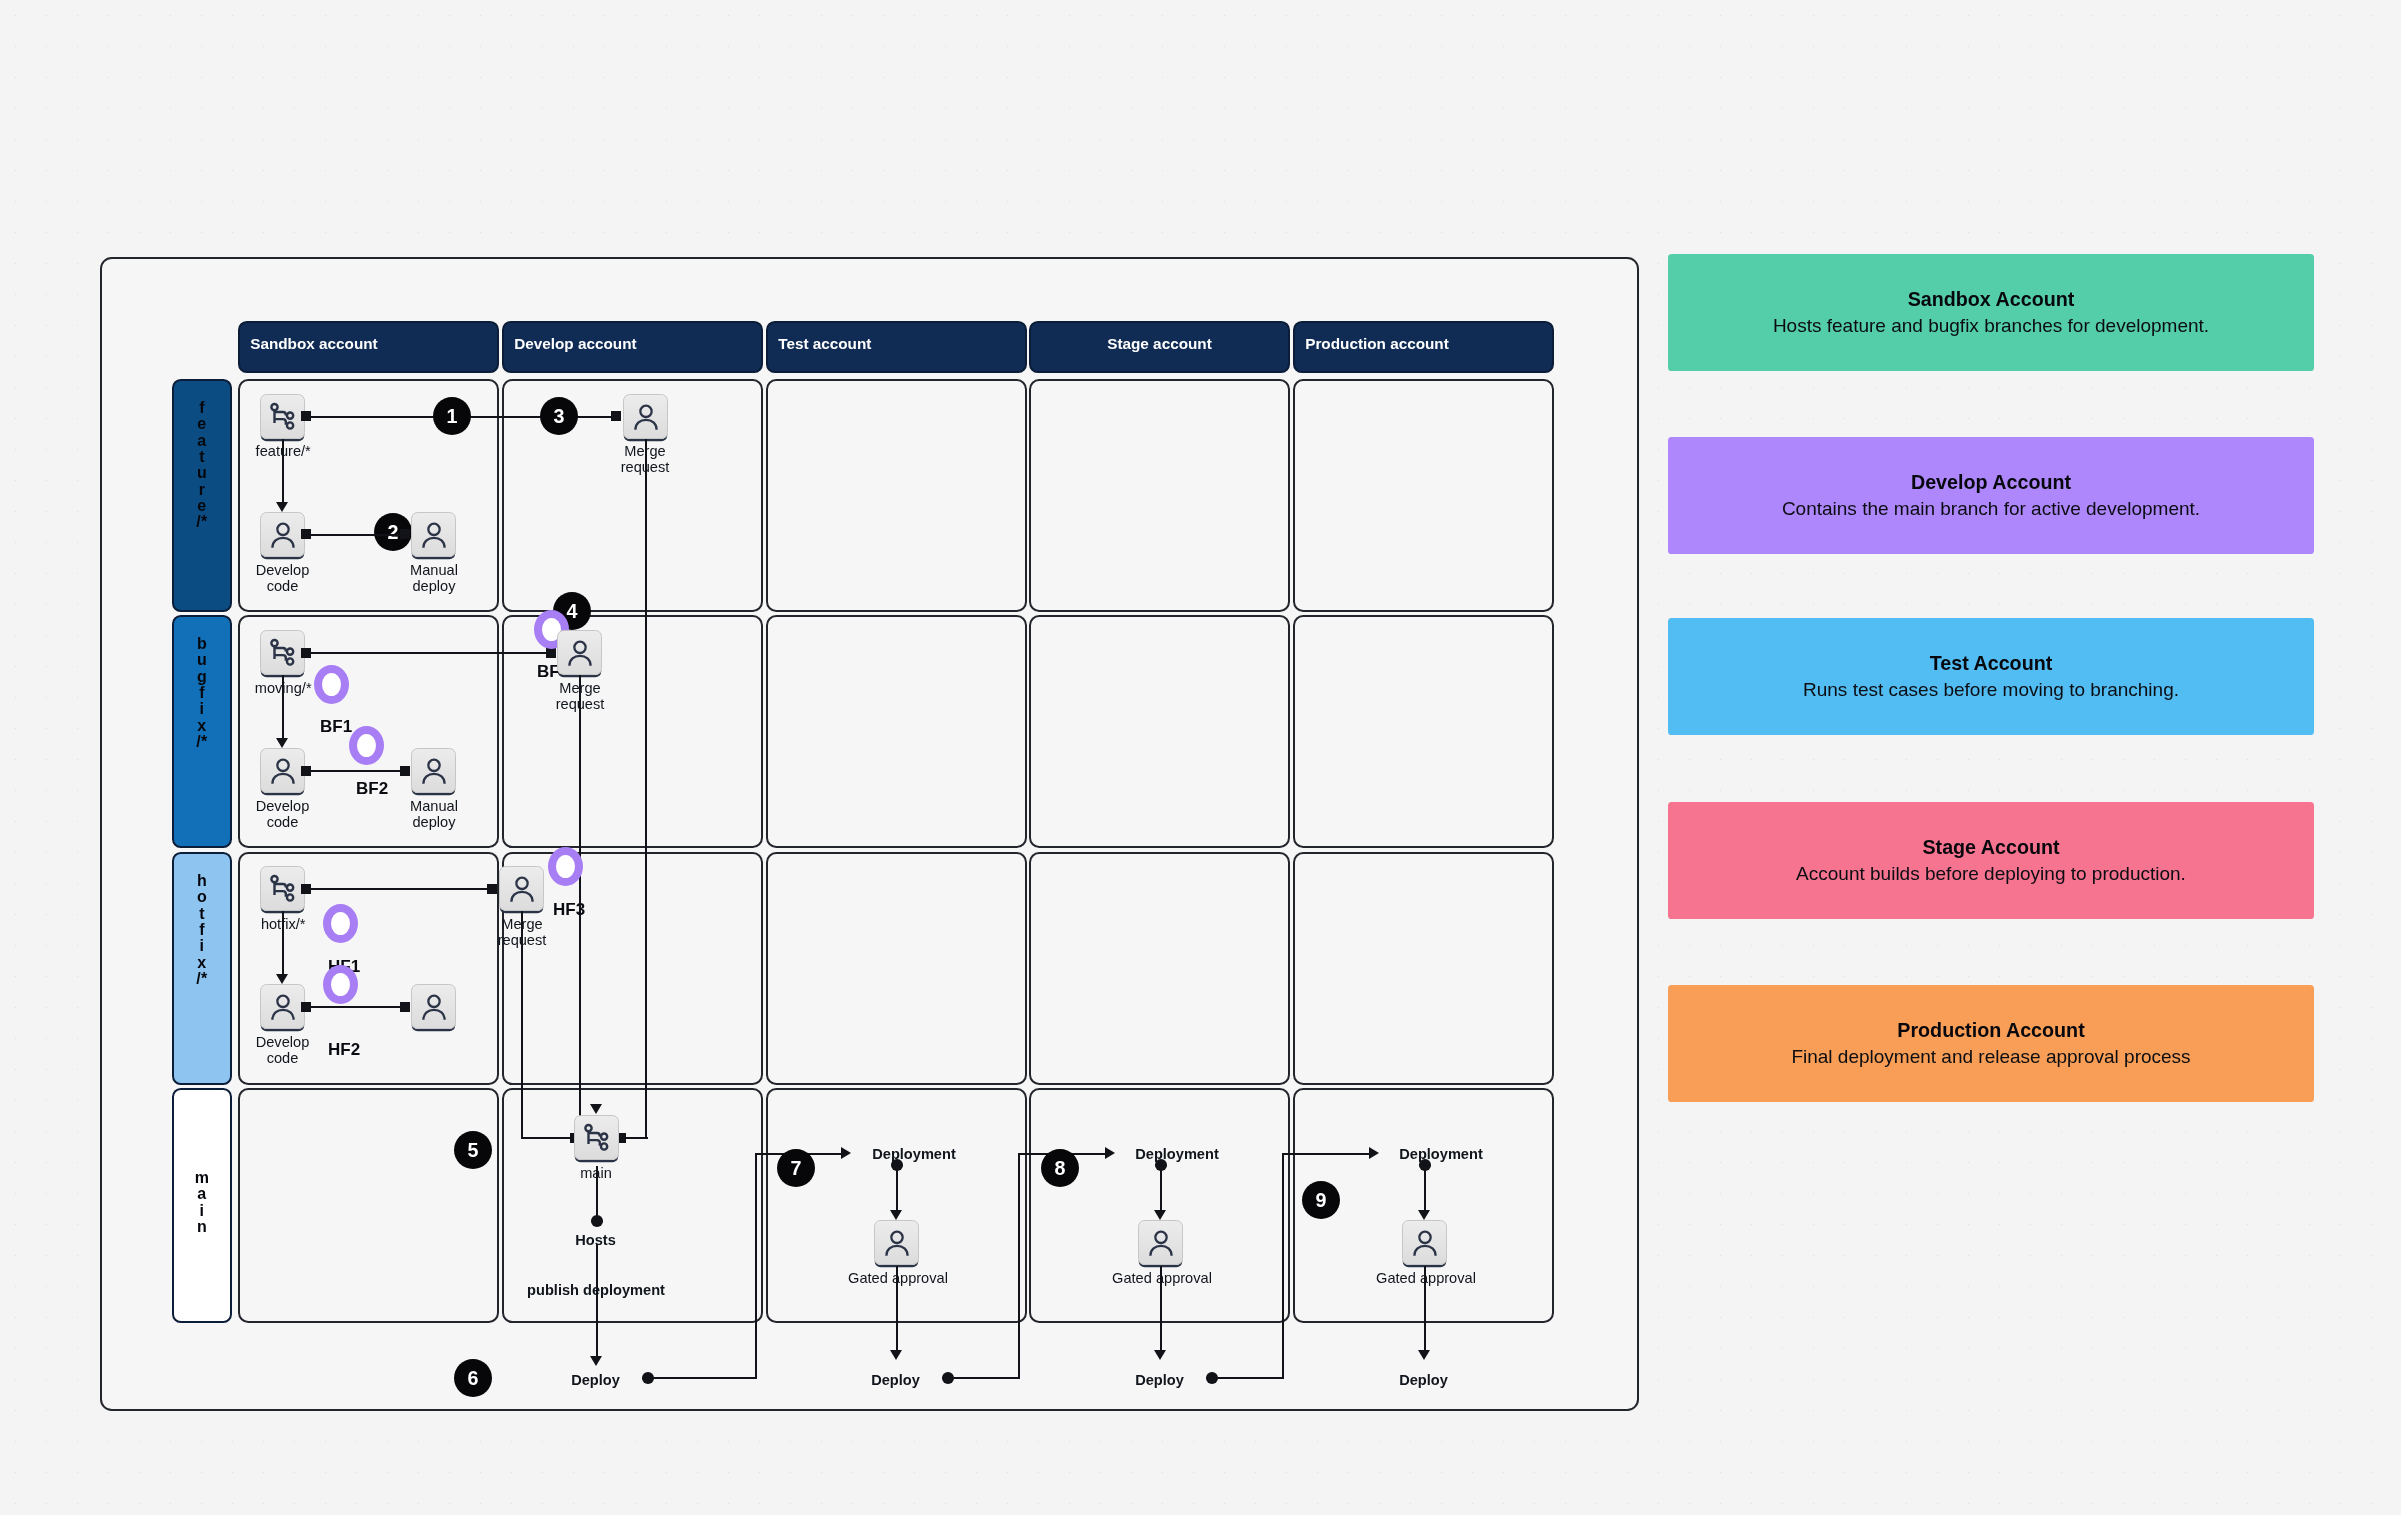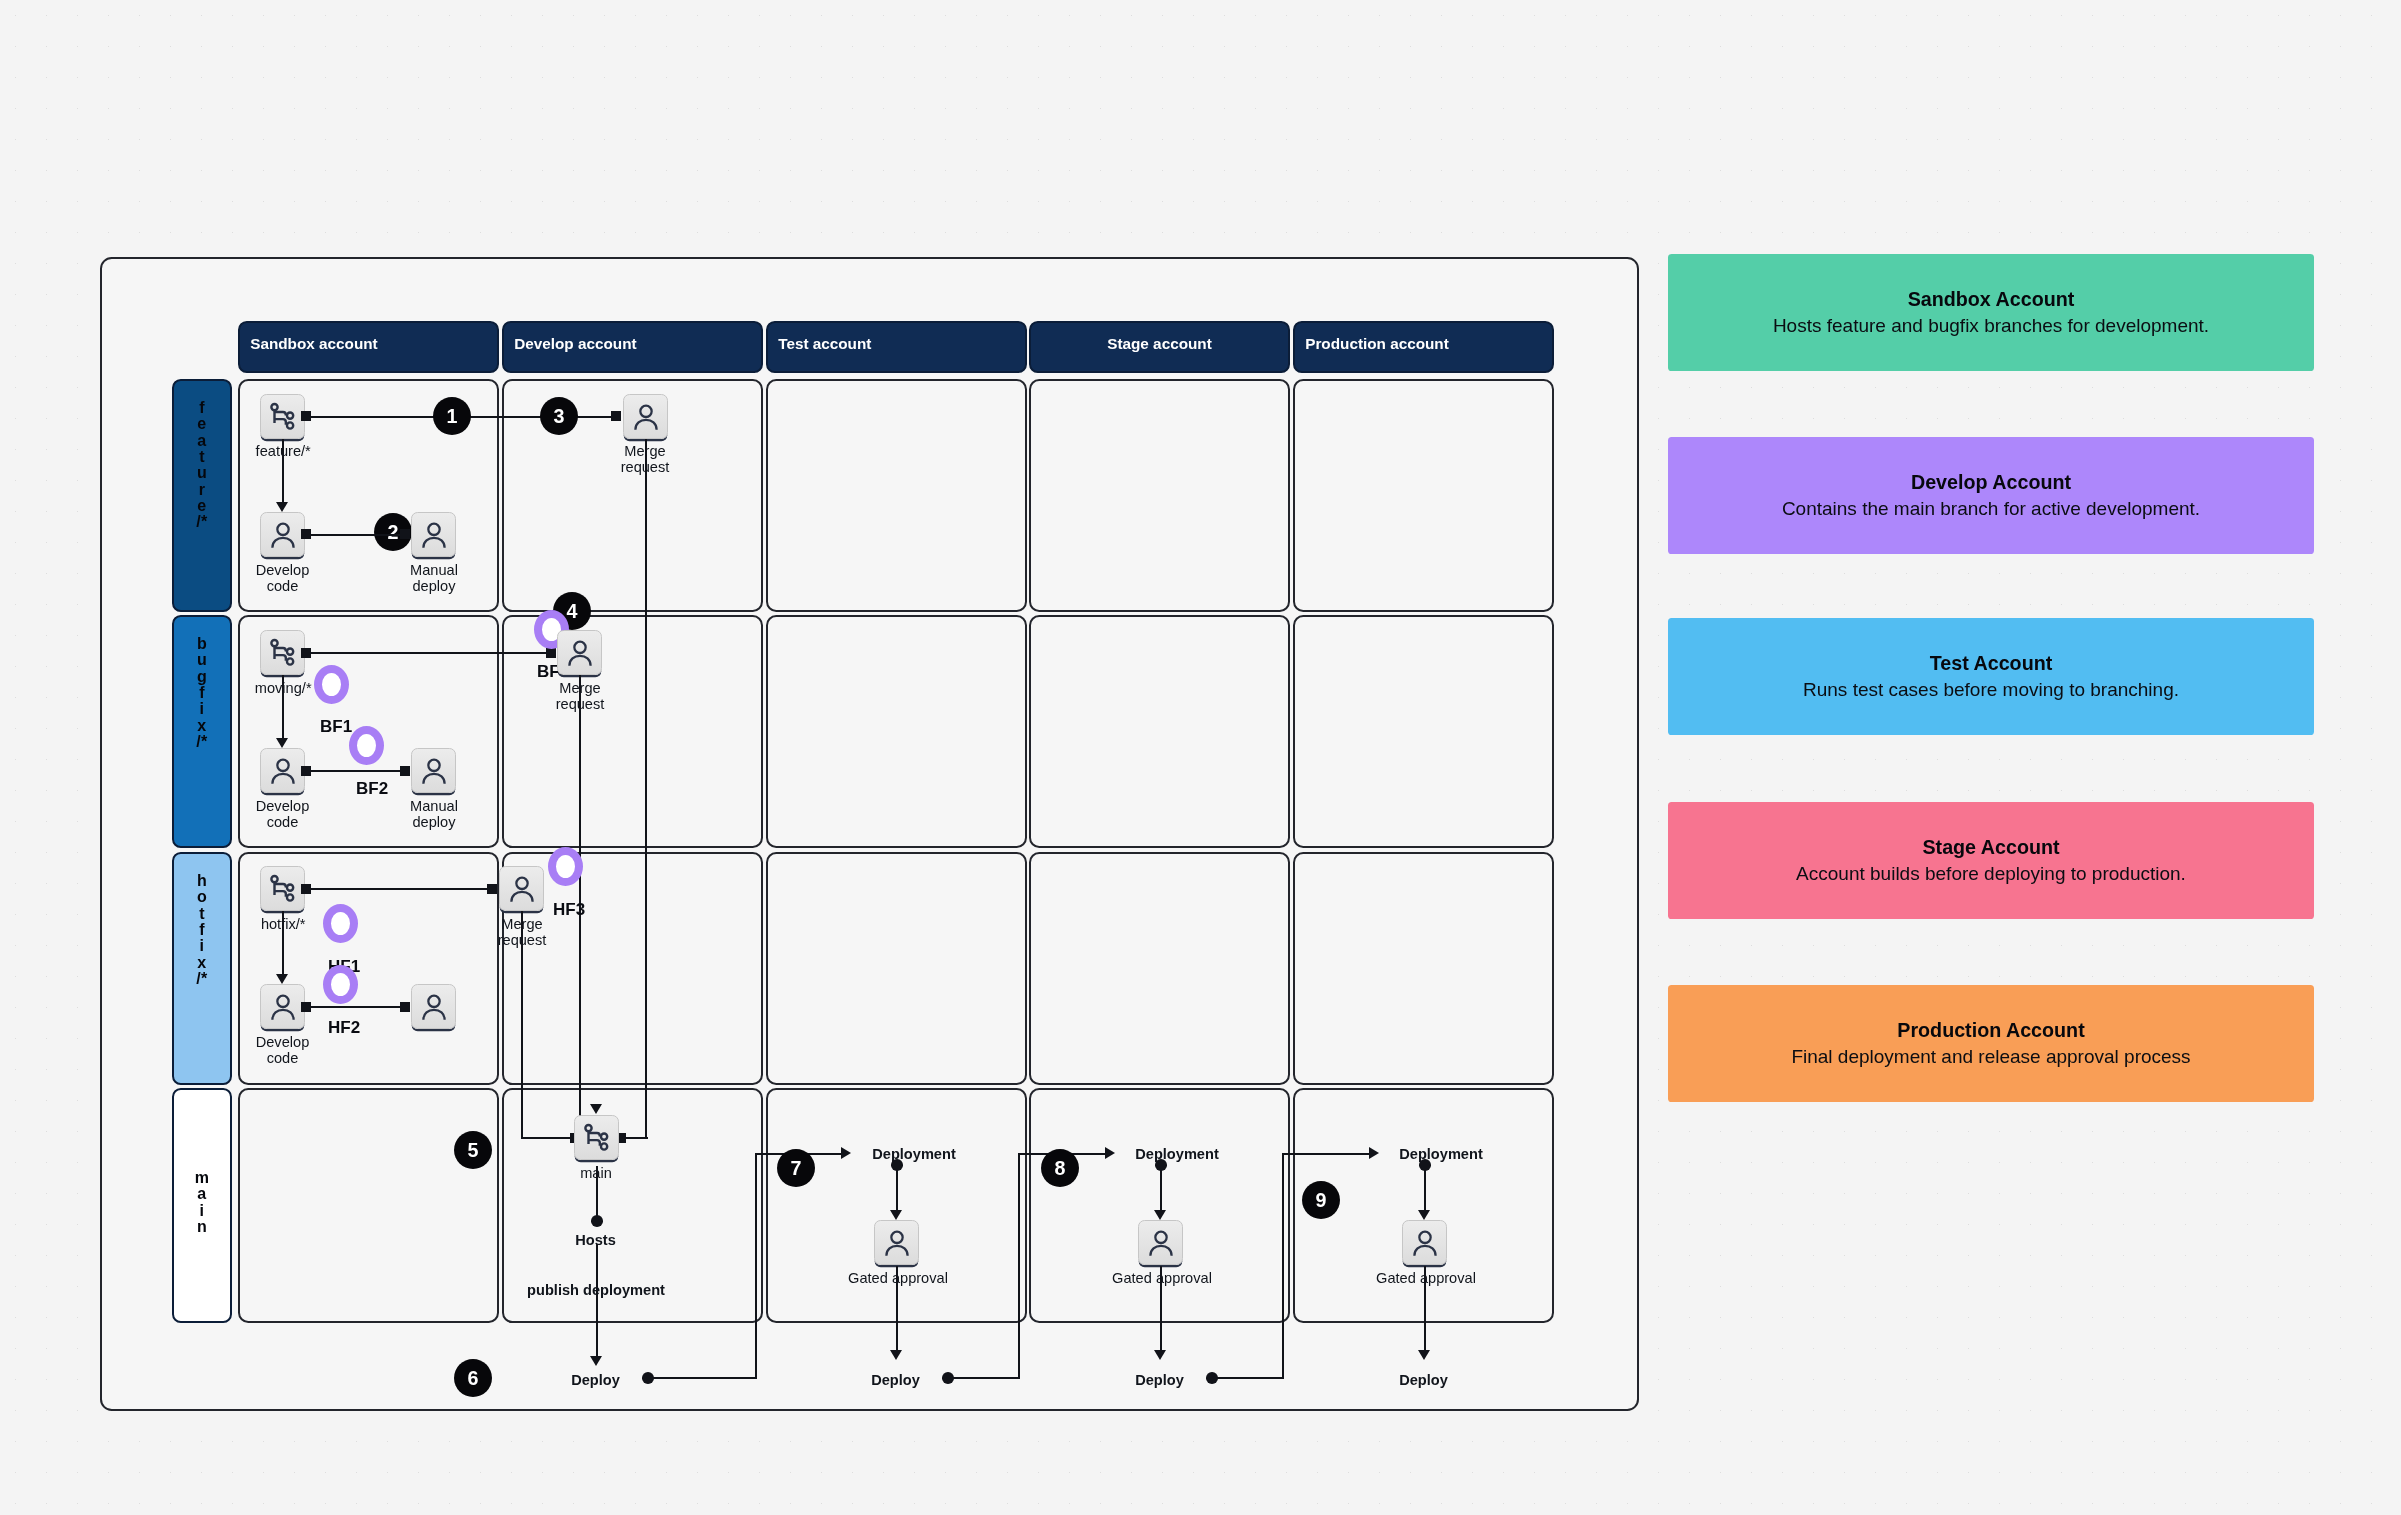--- a/index.html
+++ b/index.html
@@ -341,21 +341,21 @@
         <path d="M6 7.2 v9 M6 8.5 h6 a2 2 0 0 1 2 2 v0.5 M6 13.5 h6 a2 2 0 0 1 2 2 v2"></path>
       </svg>
     </div>
     <div class="nlabel" style="left:11.7px; top:595px; width:67px;">hotfix/*</div>
     <div class="ln h" style="left:67px; top:567px; width:185px;"></div>
     <div class="sq" style="left:63px; top:563px;"></div>
     <div class="sq" style="left:249px;top:563px;"></div>
     <div class="ring" style="left:85px; top:583px;"></div>
     <div class="rlabel" style="left:90px; top:636px;">HF1</div>
     <div class="ring" style="left:85px; top:644px;"></div>
-    <div class="rlabel" style="left:90px; top:697px;">HF2</div>
+    <div class="rlabel" style="left:90px; top:719px;">HF2</div>
     <div class="node" style="left:261px; top:545px;">
       <svg viewBox="0 0 24 24" fill="none" stroke="#2b3346" stroke-width="1.6">
           <circle cx="12" cy="8" r="4"></circle>
           <path d="M4.5 21c0-4.5 3.4-7 7.5-7s7.5 2.5 7.5 7"></path>
         </svg>
     </div>
     <div class="nlabel" style="left:241px; top:595px; width:86px;">Merge<br>request</div>
     <div class="ring" style="left:310px; top:526px;"></div>
     <div class="rlabel" style="left:315px; top:579px;">HF3</div>
     <div class="ln v" style="left:44px; top:590px; height:66px;"></div>

